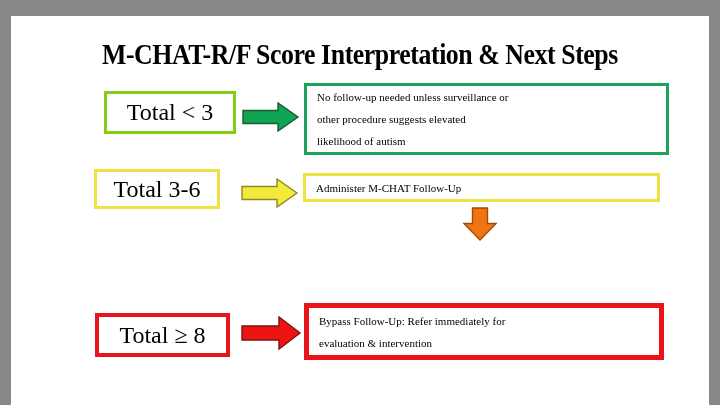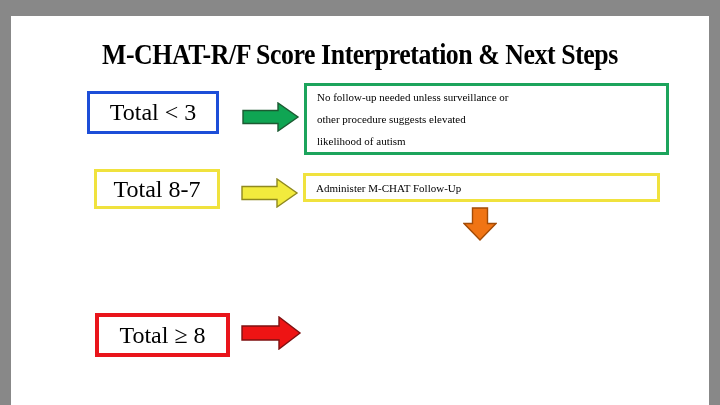--- a/index.html
+++ b/index.html
@@ -29,21 +29,21 @@
     white-space: nowrap;
   }
   .score-box {
     position: absolute;
     display: flex;
     align-items: center;
     justify-content: center;
     background: #fff;
     font-size: 24px;
   }
-  .score-box.g { left: 76px;  top: 75px;  width: 132px; height: 43px; border: 3px solid #1d4ed8; }
+  .score-box.g { left: 93px;  top: 75px;  width: 132px; height: 43px; border: 3px solid #84cc16; }
   .score-box.y { left: 83px;  top: 153px; width: 126px; height: 40px; border: 3px solid #F0E23E; }
   .score-box.r { left: 84px;  top: 297px; width: 135px; height: 44px; border: 4px solid #E9151B; }
   .result-box {
     position: absolute;
     display: flex;
     align-items: center;
     background: #fff;
     padding-left: 10px;
     padding-right: 4px;
   }
@@ -80,21 +80,21 @@
       <polygon points="1,8.5 36,8.5 36,1 56,15 36,29 36,21.5 1,21.5" fill="#0FA553" stroke="#1c5a32" stroke-width="1.4" stroke-linejoin="miter"></polygon>
     </svg>
   </div>
   <div class="result-box g">
     <span class="result-text">No follow-up needed unless surveillance or
 other procedure suggests elevated
 likelihood of autism</span>
   </div>
 
   <div class="score-box y">
-    <span>Total 8-7</span>
+    <span>Total 3-6</span>
   </div>
   <div class="arrow right-y">
     <svg width="58" height="30" viewBox="0 0 58 30">
       <polygon points="1,8.5 36,8.5 36,1 56,15 36,29 36,21.5 1,21.5" fill="#F2EB3D" stroke="#8f891f" stroke-width="1.4" stroke-linejoin="miter"></polygon>
     </svg>
   </div>
   <div class="result-box y">
     <span class="result-text">Administer M-CHAT Follow-Up</span>
   </div>
 
@@ -105,14 +105,18 @@
   </div>
 
   <div class="score-box r">
     <span>Total ≥ 8</span>
   </div>
   <div class="arrow right-r">
     <svg width="61" height="34" viewBox="0 0 61 34">
       <polygon points="1,10 38,10 38,1 59,17 38,33 38,24 1,24" fill="#EE1414" stroke="#7f1010" stroke-width="1.4" stroke-linejoin="miter"></polygon>
     </svg>
   </div>
+  <div class="result-box r">
+    <span class="result-text">Bypass Follow-Up: Refer immediately for
+evaluation &amp; intervention</span>
+  </div>
 
 </div>
 
 </body></html>

